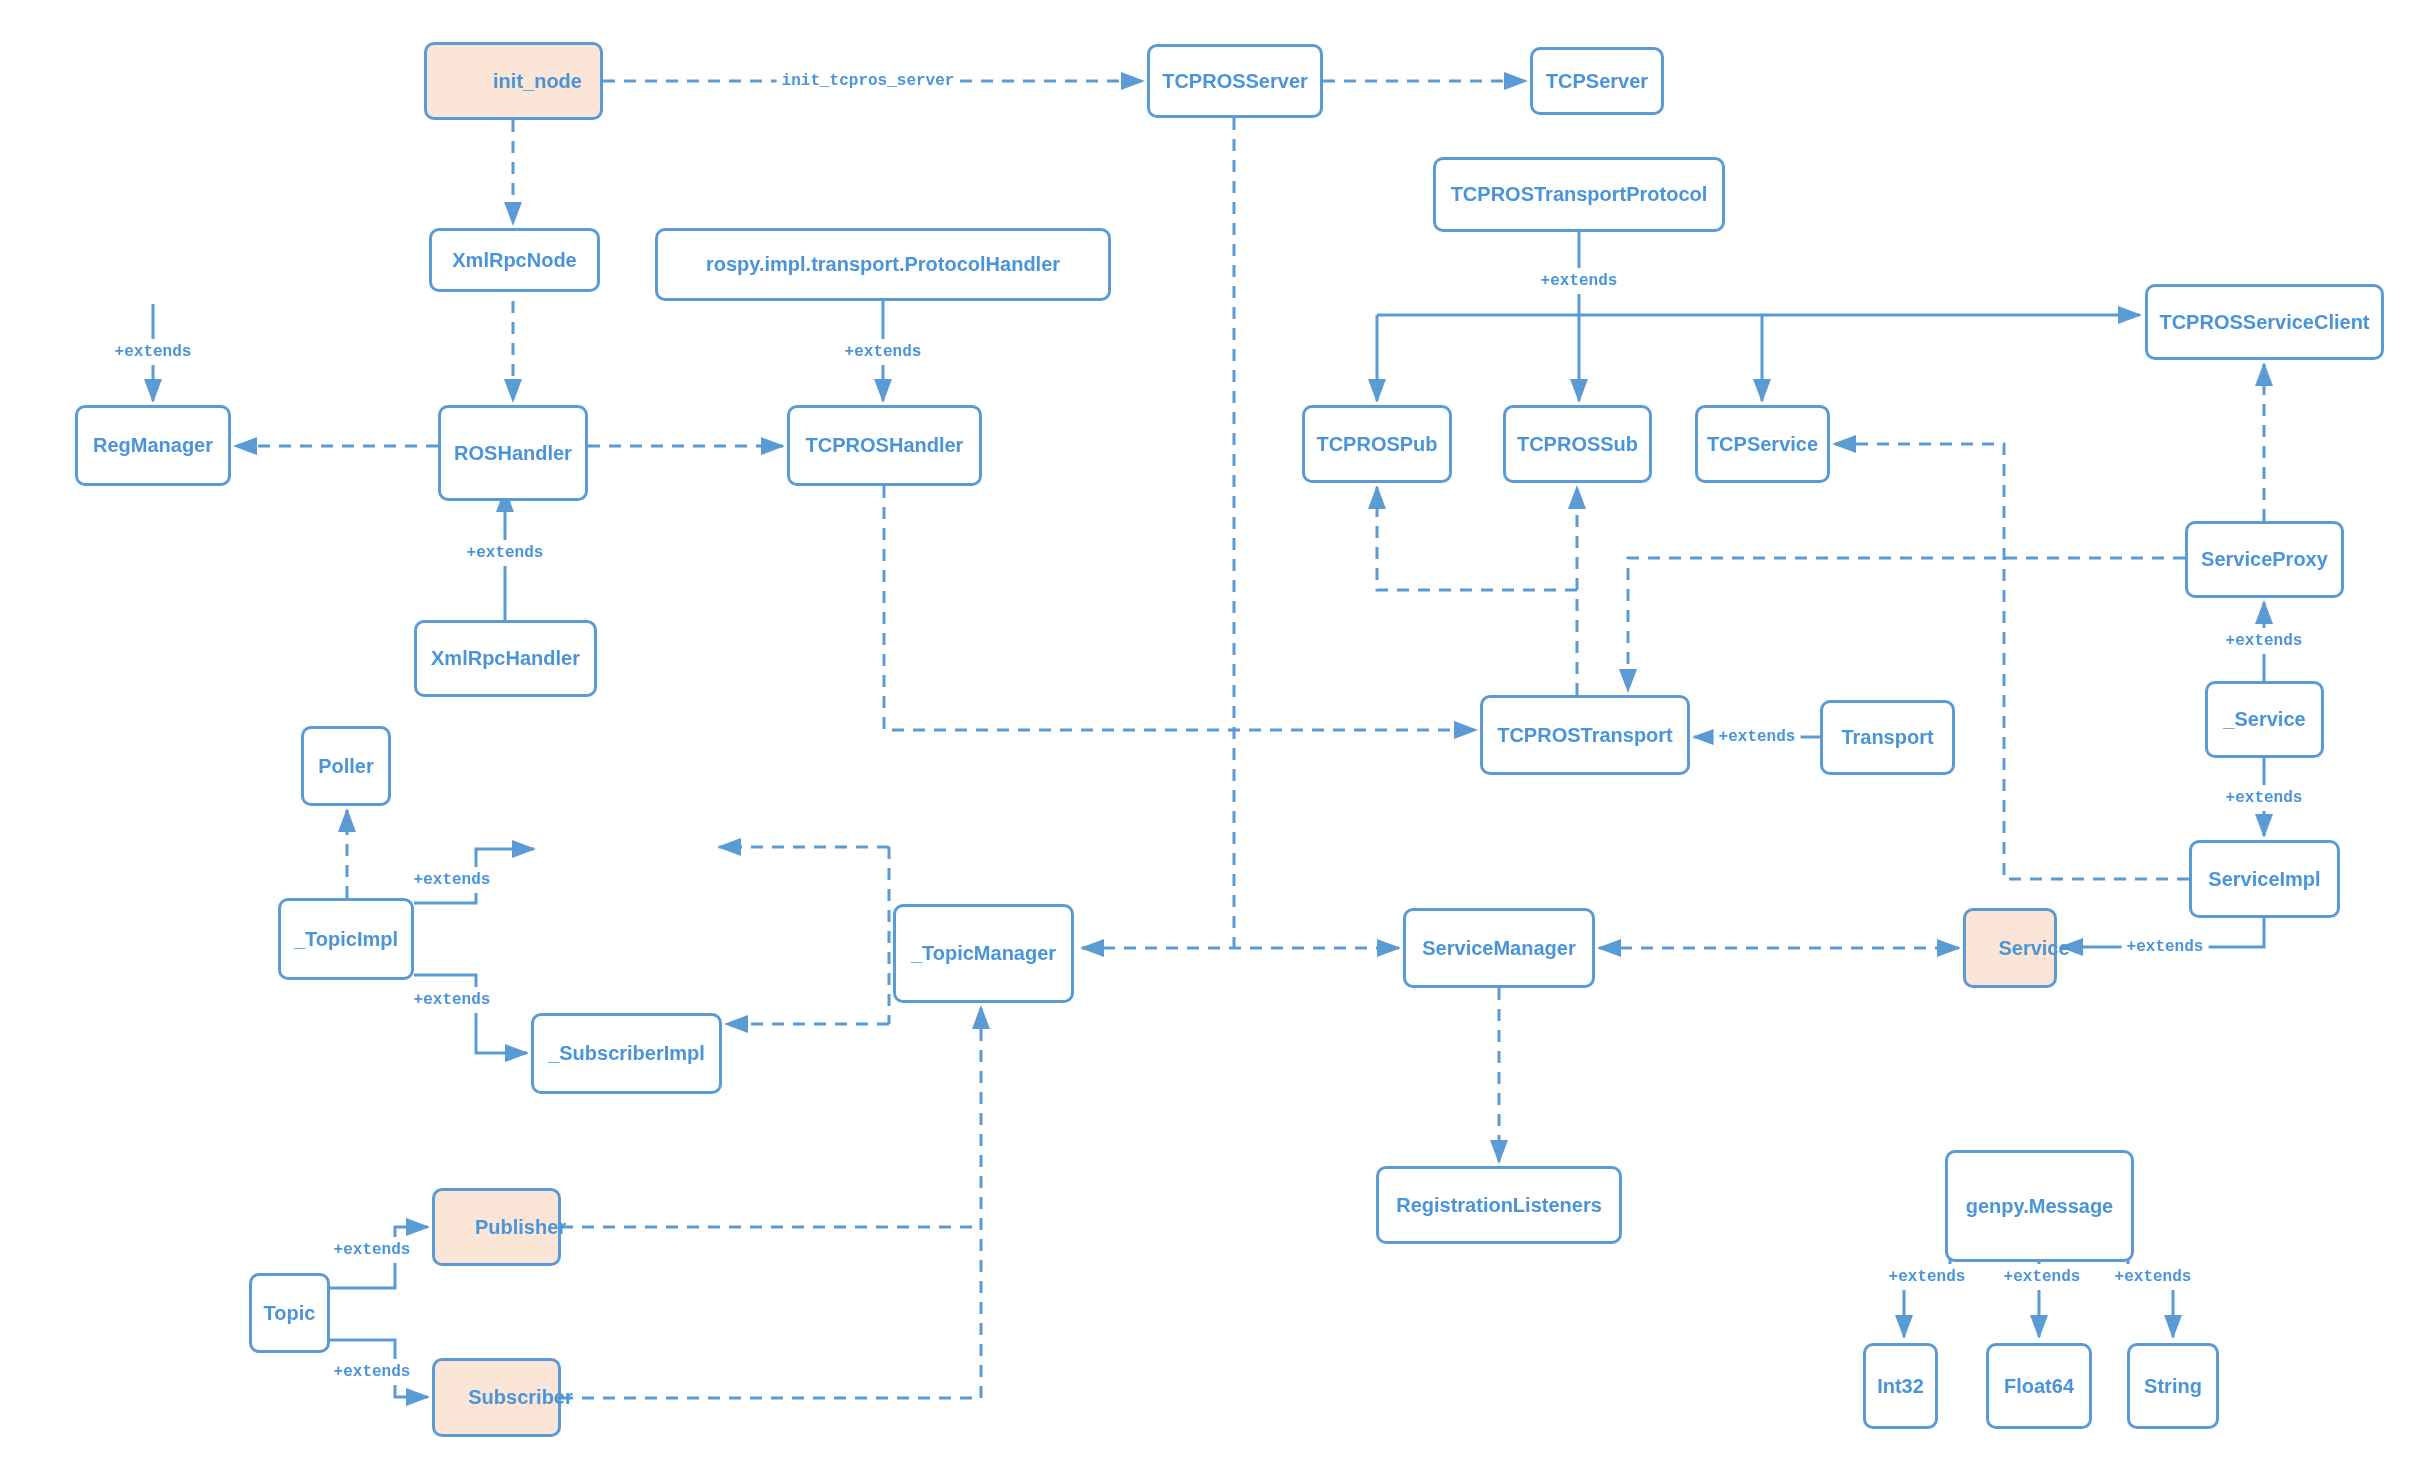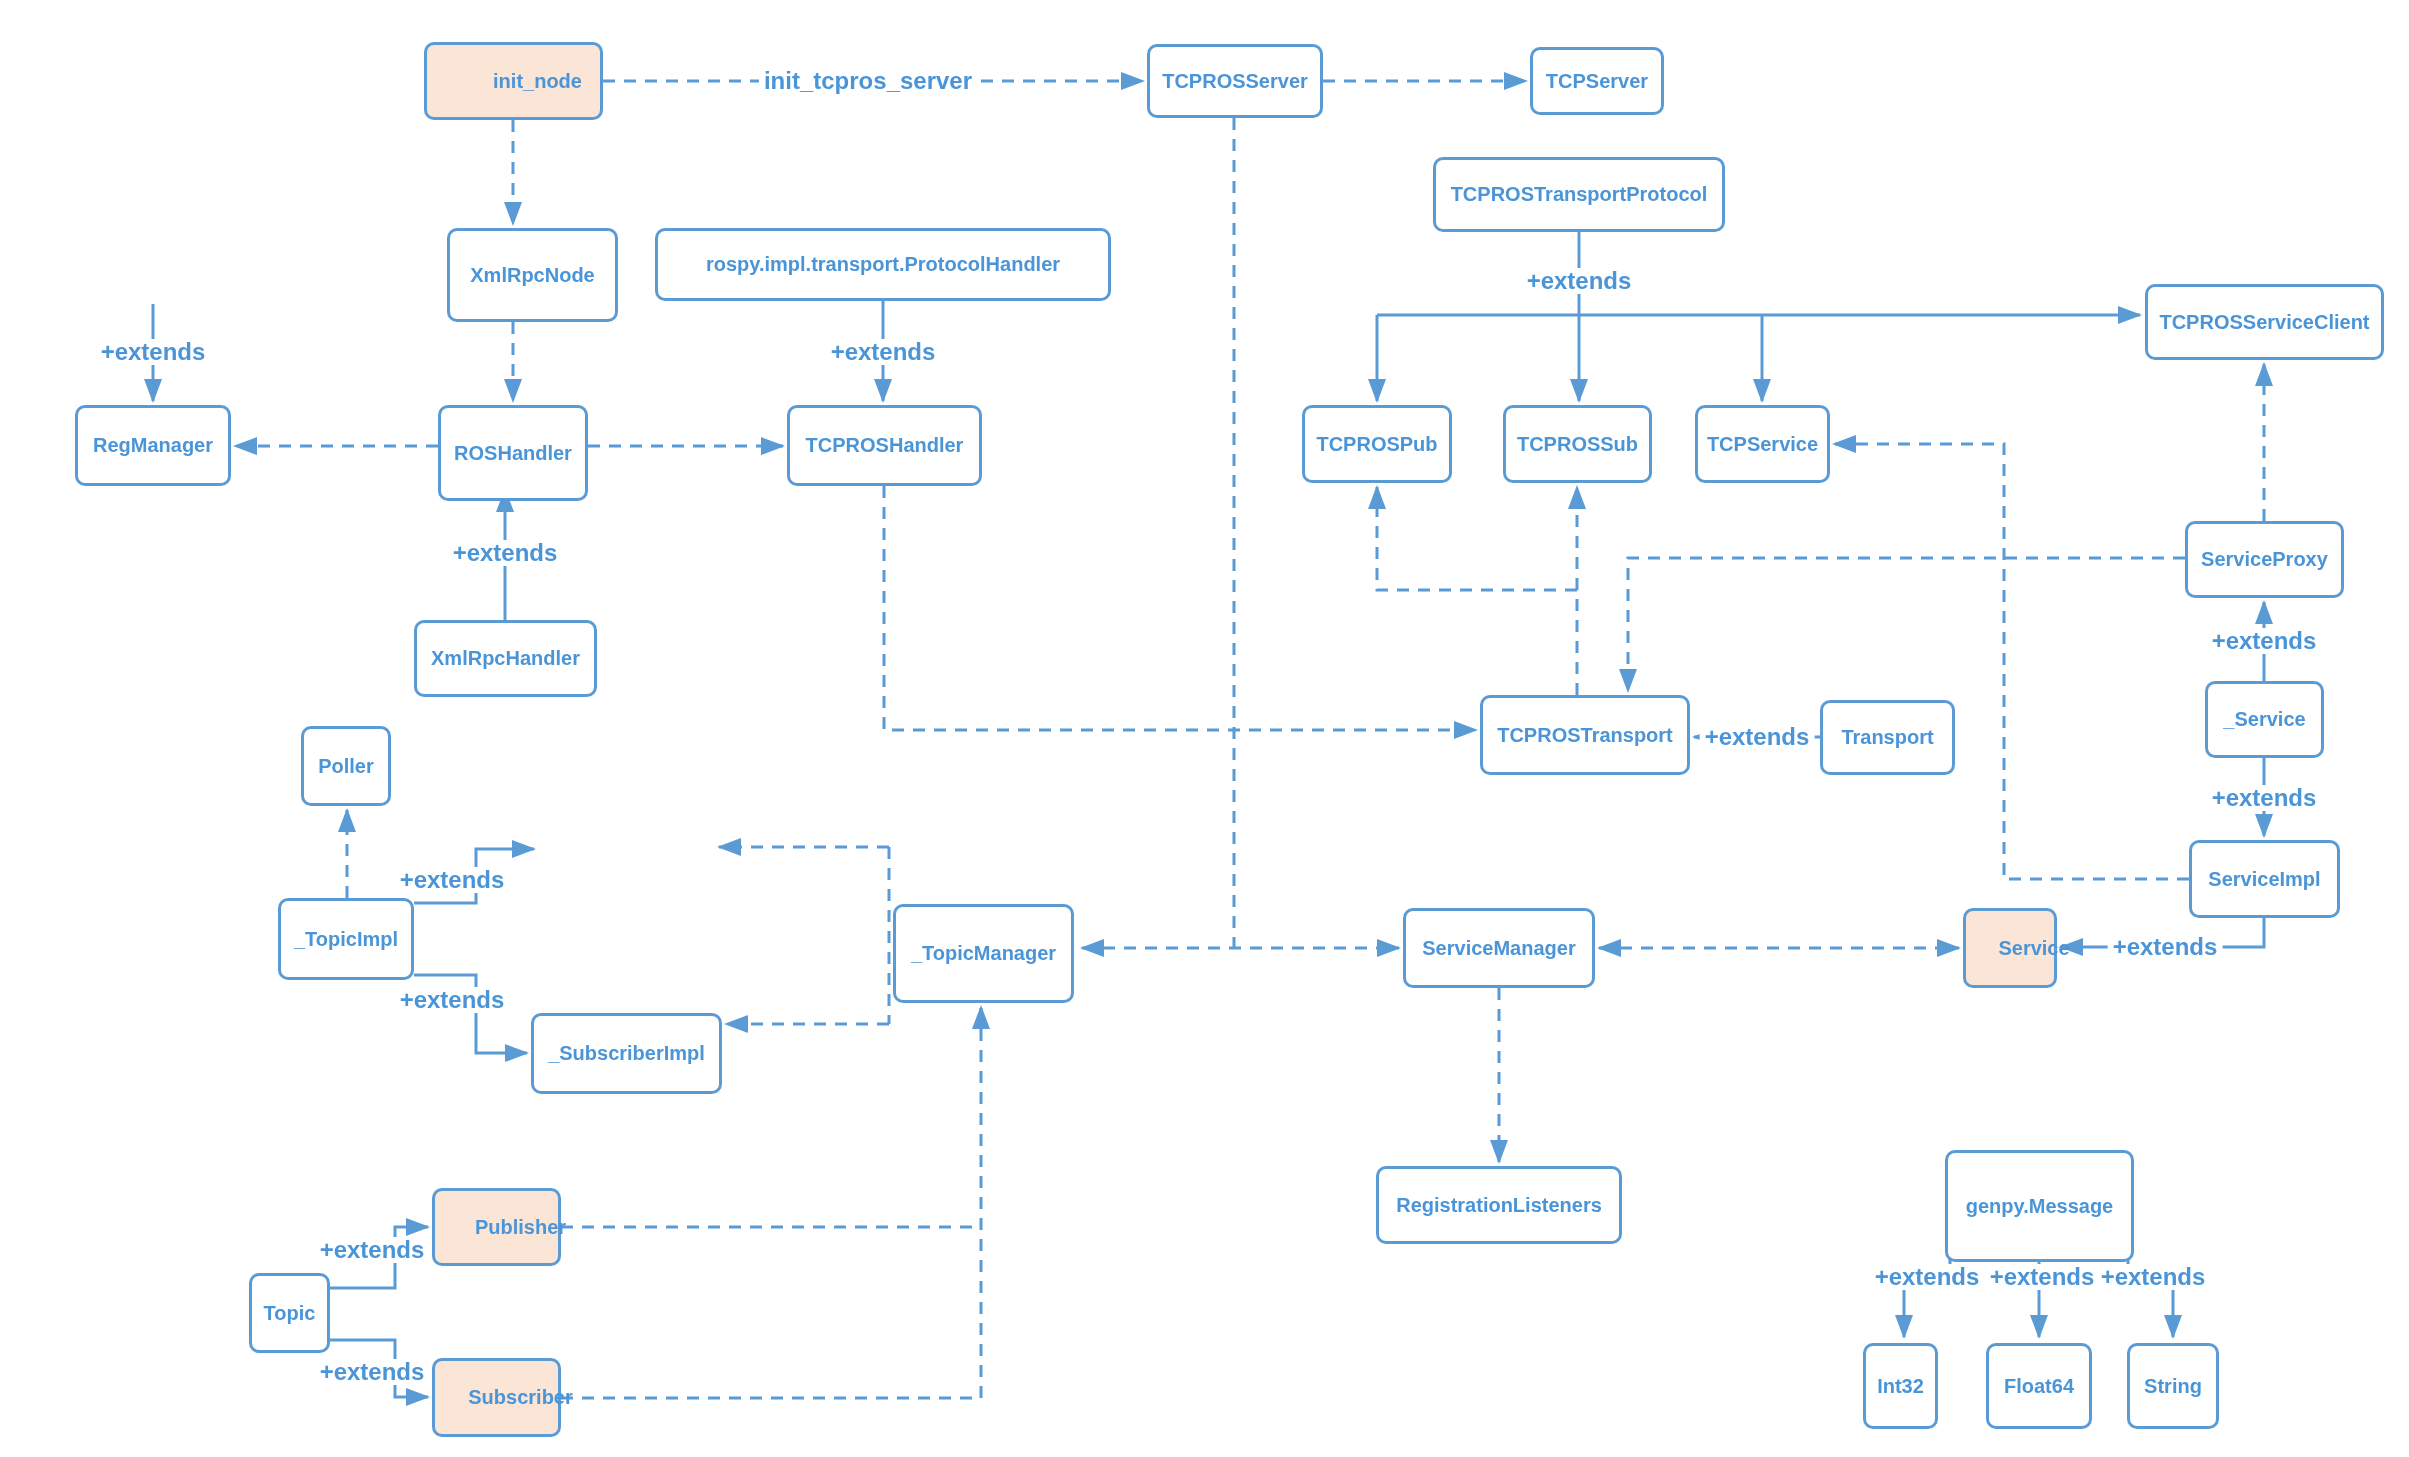--- a/index.html
+++ b/index.html
@@ -22,22 +22,22 @@
   #arrowhead path{fill:var(--line);stroke:none;}
   .node{
     position:absolute;z-index:2;box-sizing:border-box;
     border:3px solid var(--line);border-radius:10px;background:var(--fill);
     display:flex;align-items:center;justify-content:center;
     color:var(--text);font-weight:700;font-size:20px;white-space:nowrap;
   }
   .node.hl{background:var(--hl);padding-left:48px;}
   .elabel{
     position:absolute;z-index:3;transform:translate(-50%,-50%);
-    background:var(--bg);color:var(--text);font-weight:700;font-size:24px;
-    padding:0 5px;white-space:nowrap;line-height:26px;
+    background:var(--bg);color:var(--text);font-weight:700;font-size:16px;
+    padding:0 5px;white-space:nowrap;line-height:26px;font-family:Liberation Mono, monospace;
   }
 </style>
 </head>
 <body>
 
 <div id="canvas">
 
   <svg class="edges" width="2409" height="1457" viewBox="0 0 2409 1457">
     <defs>
       <marker id="arrowhead" markerUnits="userSpaceOnUse" markerWidth="26" markerHeight="22" refX="23" refY="10" orient="auto-start-reverse">
@@ -85,21 +85,21 @@
     <path class="dash" d="M889 847 L719 847" marker-end="url(#arrowhead)"></path>
     <path class="dash" d="M889 1024 L726 1024" marker-end="url(#arrowhead)"></path>
     <path class="dash" d="M561 1227 L981 1227"></path>
     <path class="dash" d="M561 1398 L981 1398 L981 1007" marker-end="url(#arrowhead)"></path>
     <path class="dash" d="M347 898 L347 810" marker-end="url(#arrowhead)"></path>
   </svg>
 
   <div class="node hl" style="left:424px;top:42px;width:179px;height:78px">init_node</div>
   <div class="node" style="left:1147px;top:44px;width:176px;height:74px">TCPROSServer</div>
   <div class="node" style="left:1530px;top:47px;width:134px;height:68px">TCPServer</div>
-  <div class="node" style="left:447px;top:228px;width:171px;height:94px">XmlRpcNode</div>
+  <div class="node" style="left:429px;top:228px;width:171px;height:64px">XmlRpcNode</div>
   <div class="node" style="left:655px;top:228px;width:456px;height:73px">rospy.impl.transport.ProtocolHandler</div>
   <div class="node" style="left:1433px;top:157px;width:292px;height:75px">TCPROSTransportProtocol</div>
   <div class="node" style="left:2145px;top:284px;width:239px;height:76px">TCPROSServiceClient</div>
   <div class="node" style="left:75px;top:405px;width:156px;height:81px">RegManager</div>
   <div class="node" style="left:438px;top:405px;width:150px;height:96px">ROSHandler</div>
   <div class="node" style="left:787px;top:405px;width:195px;height:81px">TCPROSHandler</div>
   <div class="node" style="left:1302px;top:405px;width:150px;height:78px">TCPROSPub</div>
   <div class="node" style="left:1503px;top:405px;width:149px;height:78px">TCPROSSub</div>
   <div class="node" style="left:1695px;top:405px;width:135px;height:78px">TCPService</div>
   <div class="node" style="left:414px;top:620px;width:183px;height:77px">XmlRpcHandler</div>

